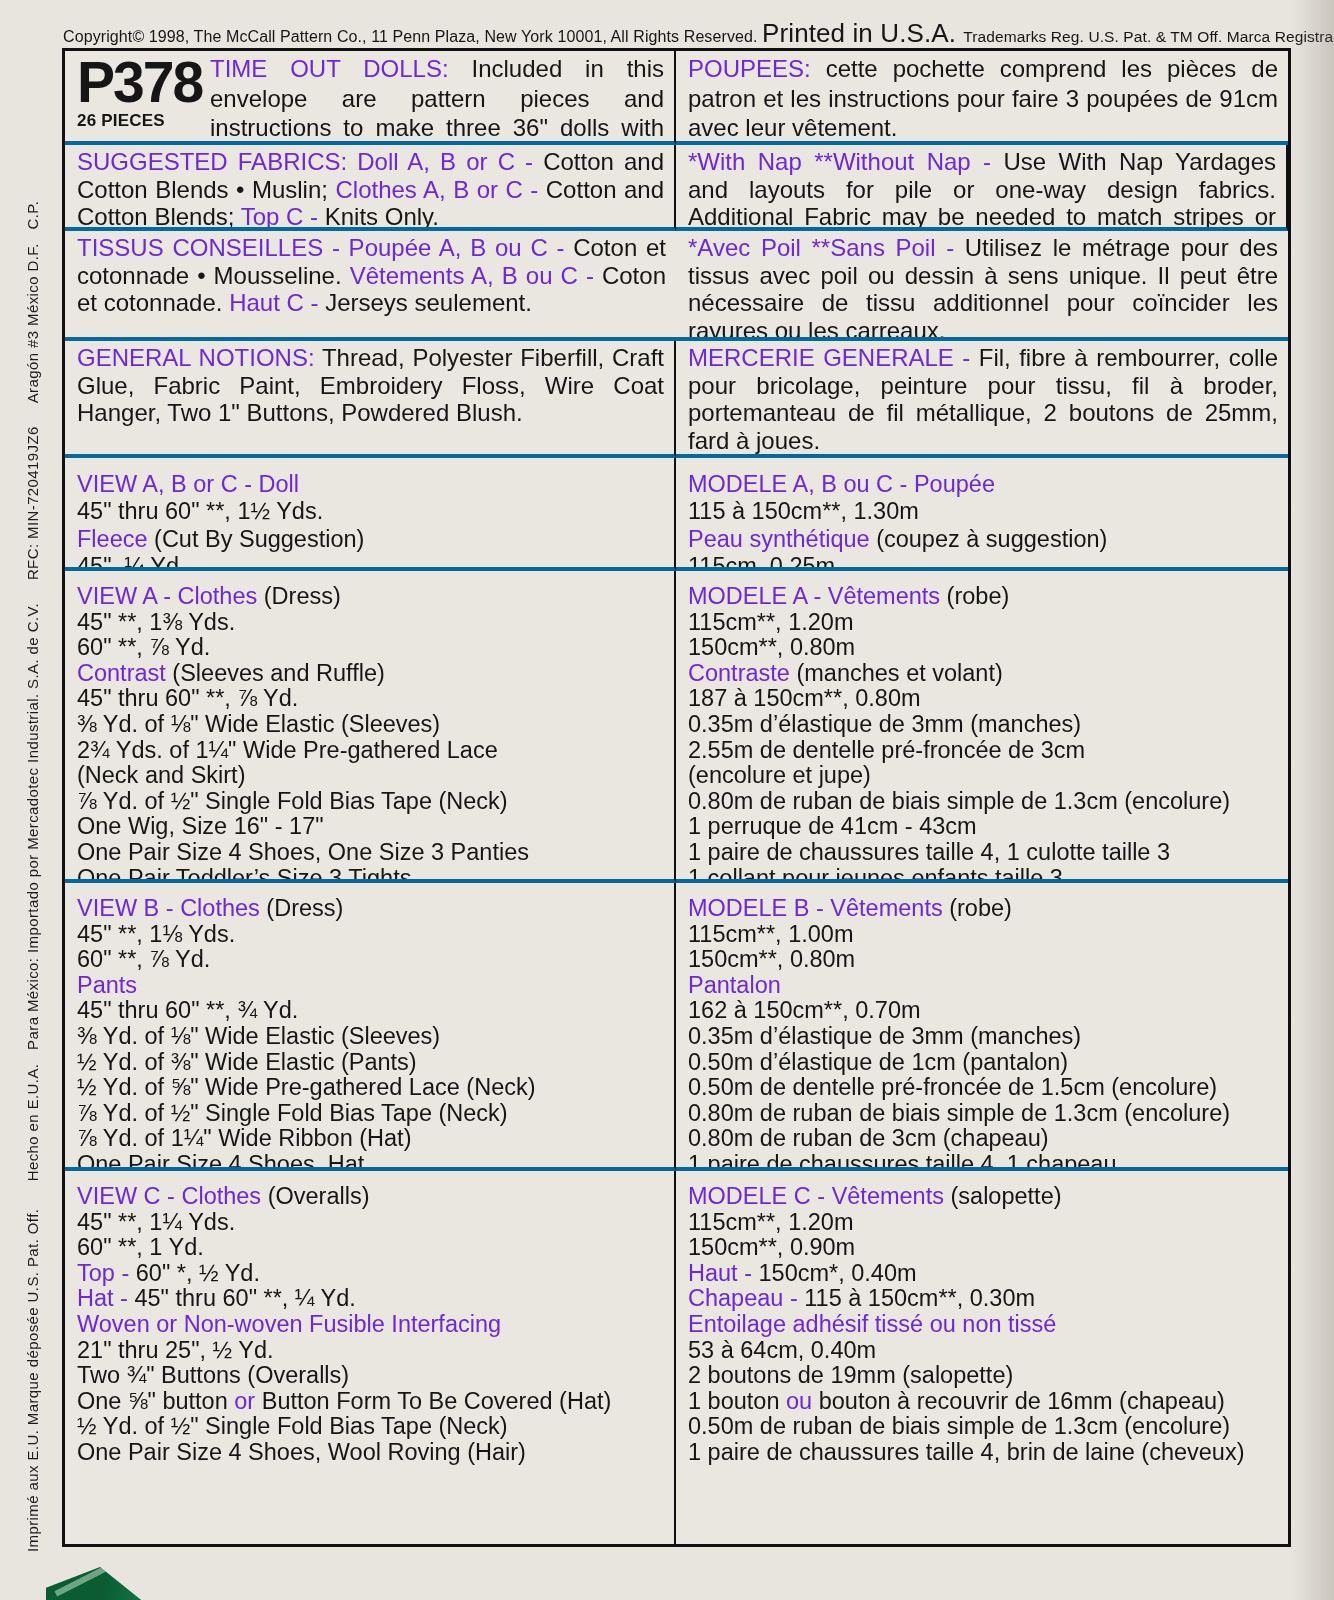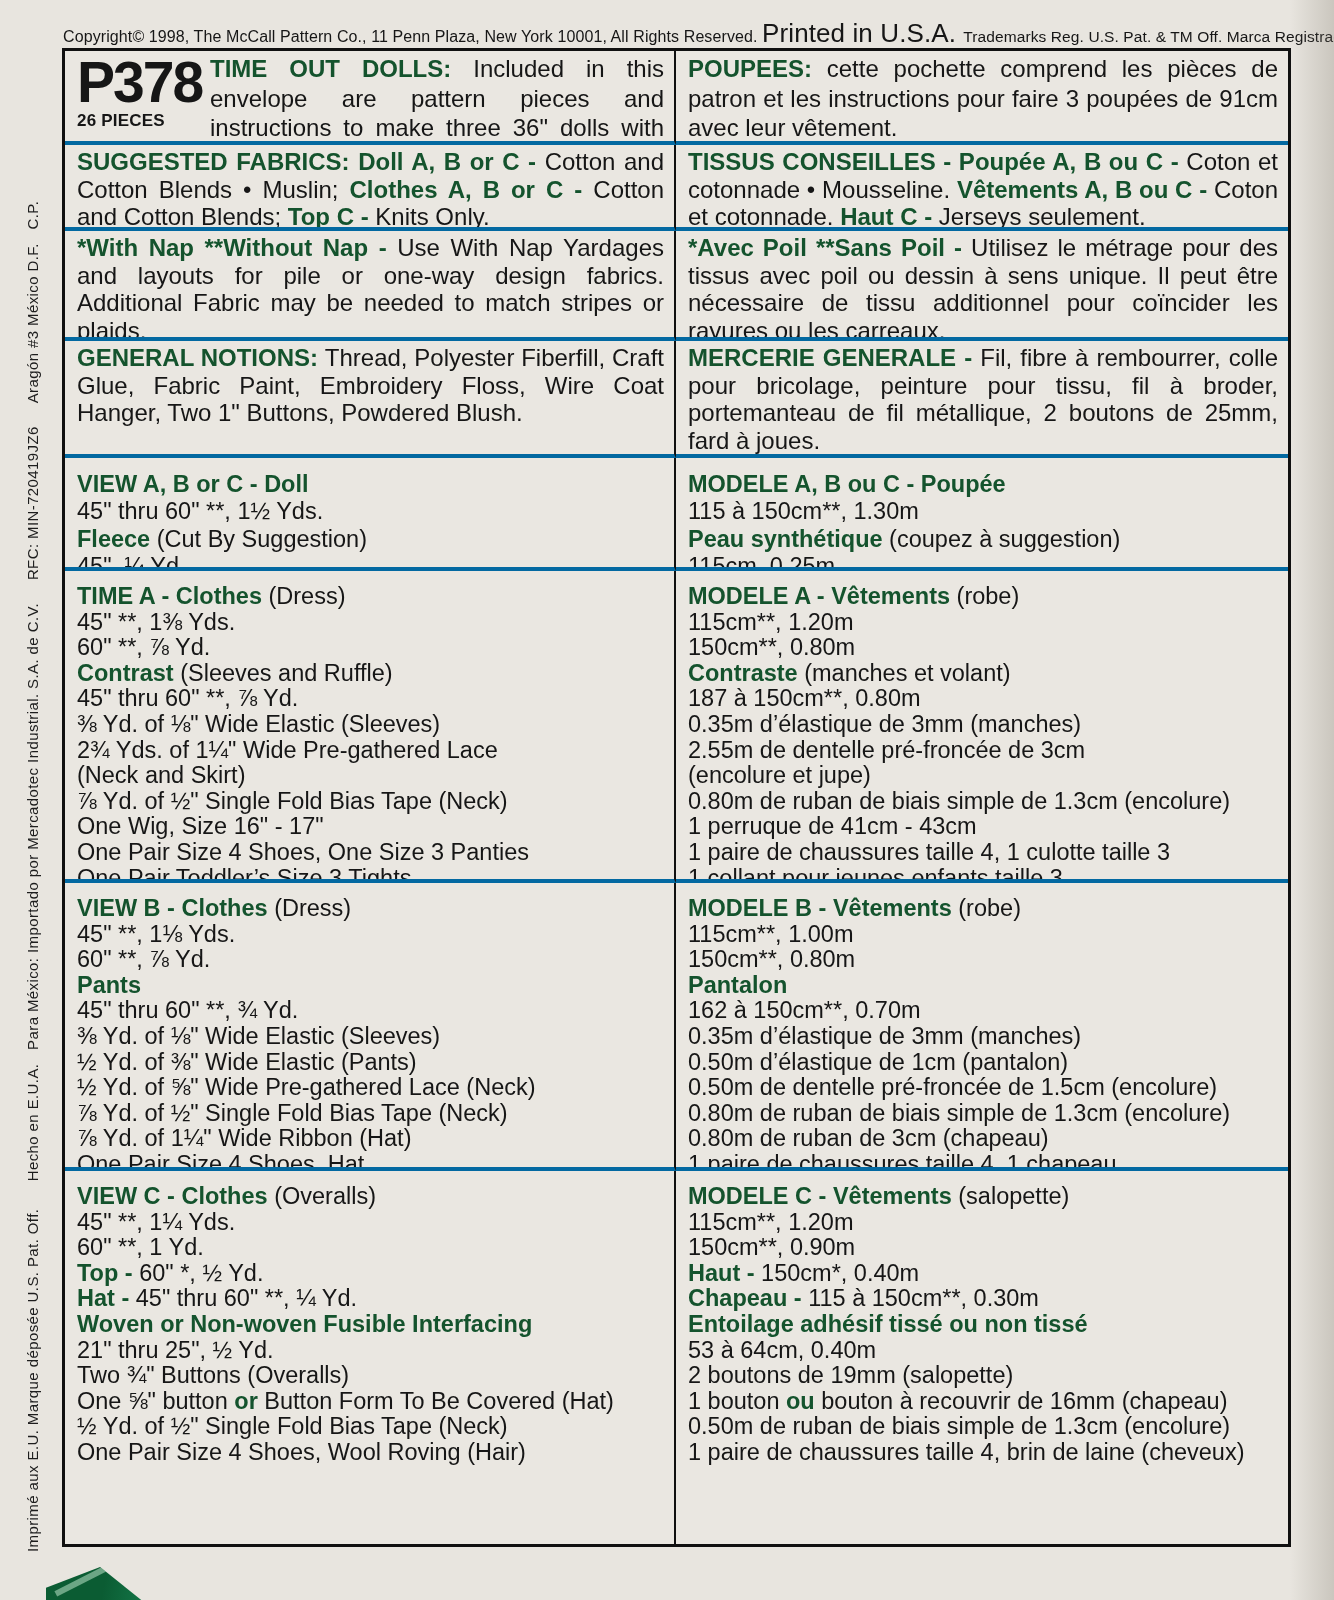--- a/index.html
+++ b/index.html
@@ -43,21 +43,21 @@
     padding:3px 10px 0 12px;
     overflow:hidden;
     box-sizing:border-box;
   }
   .cell.left{border-right:2px solid #101010;}
   .cell.last{border-bottom:none;}
 
   .para{
     margin:0;font-size:24px;line-height:27.5px;text-align:justify;
   }
-  .para b,.tline b{font-weight:bold;color:#14532d;}
+  .para b,.tline b{font-weight:normal;color:#6d28d9;}
   .intro{line-height:29.5px;}
 
   .hdr-cell{display:flex;align-items:flex-start;}
   .pnum-block{flex:0 0 133px;padding-top:2px;}
   .pnum{font-size:57px;font-weight:bold;letter-spacing:-2px;line-height:0.92;}
   .pieces{font-size:17px;font-weight:bold;letter-spacing:0.2px;margin-top:3px;}
   .hdr-cell .para{flex:1;}
 
   .lines{padding-top:13px;}
   .tline{font-size:23.5px;line-height:25.6px;white-space:nowrap;}
@@ -92,26 +92,26 @@
     </div>
     <p class="para intro"><b>TIME OUT DOLLS: </b>Included in this envelope are pattern pieces and instructions to make three 36" dolls with clothing.</p>
   </div>
   <div class="cell">
     <p class="para intro"><b>POUPEES: </b>cette pochette comprend les pièces de patron et les instructions pour faire 3 poupées de 91cm avec leur vêtement.</p>
   </div>
 
   <div class="cell left">
     <p class="para"><b>SUGGESTED FABRICS: Doll A, B or C - </b>Cotton and Cotton Blends • Muslin; <b>Clothes A, B or C - </b>Cotton and Cotton Blends; <b>Top C - </b>Knits Only.</p>
   </div>
-  <div class="cell">
-    <p class="para"><b>TISSUS CONSEILLES - Poupée A, B ou C - </b>Coton et cotonnade • Mousseline. <b>Vêtements A, B ou C - </b>Coton et cotonnade. <b>Haut C - </b>Jerseys seulement.</p>
-  </div>
-
   <div class="cell left">
     <p class="para"><b>*With Nap **Without Nap - </b>Use With Nap Yardages and layouts for pile or one-way design fabrics. Additional Fabric may be needed to match stripes or plaids.</p>
+  </div>
+
+  <div class="cell">
+    <p class="para"><b>TISSUS CONSEILLES - Poupée A, B ou C - </b>Coton et cotonnade • Mousseline. <b>Vêtements A, B ou C - </b>Coton et cotonnade. <b>Haut C - </b>Jerseys seulement.</p>
   </div>
   <div class="cell">
     <p class="para"><b>*Avec Poil **Sans Poil - </b>Utilisez le métrage pour des tissus avec poil ou dessin à sens unique. Il peut être nécessaire de tissu additionnel pour coïncider les rayures ou les carreaux.</p>
   </div>
 
   <div class="cell left">
     <p class="para"><b>GENERAL NOTIONS: </b>Thread, Polyester Fiberfill, Craft Glue, Fabric Paint, Embroidery Floss, Wire Coat Hanger, Two 1" Buttons, Powdered Blush.</p>
   </div>
   <div class="cell">
     <p class="para"><b>MERCERIE GENERALE - </b>Fil, fibre à rembourrer, colle pour bricolage, peinture pour tissu, fil à broder, portemanteau de fil métallique, 2 boutons de 25mm, fard à joues.</p>
@@ -124,21 +124,21 @@
       <div class="tline">45", ¼ Yd.</div>
     </div>
   <div class="cell lines loose">
       <div class="tline"><b>MODELE A, B ou C - Poupée</b></div>
       <div class="tline">115 à 150cm**, 1.30m</div>
       <div class="tline"><b>Peau synthétique </b>(coupez à suggestion)</div>
       <div class="tline">115cm, 0.25m</div>
     </div>
 
   <div class="cell left lines">
-      <div class="tline"><b>TIME A - Clothes </b>(Dress)</div>
+      <div class="tline"><b>VIEW A - Clothes </b>(Dress)</div>
       <div class="tline">45" **, 1⅜ Yds.</div>
       <div class="tline">60" **, ⅞ Yd.</div>
       <div class="tline"><b>Contrast </b>(Sleeves and Ruffle)</div>
       <div class="tline">45" thru 60" **, ⅞ Yd.</div>
       <div class="tline">⅜ Yd. of ⅛" Wide Elastic (Sleeves)</div>
       <div class="tline">2¾ Yds. of 1¼" Wide Pre-gathered Lace</div>
       <div class="tline">(Neck and Skirt)</div>
       <div class="tline">⅞ Yd. of ½" Single Fold Bias Tape (Neck)</div>
       <div class="tline">One Wig, Size 16" - 17"</div>
       <div class="tline">One Pair Size 4 Shoes, One Size 3 Panties</div>

